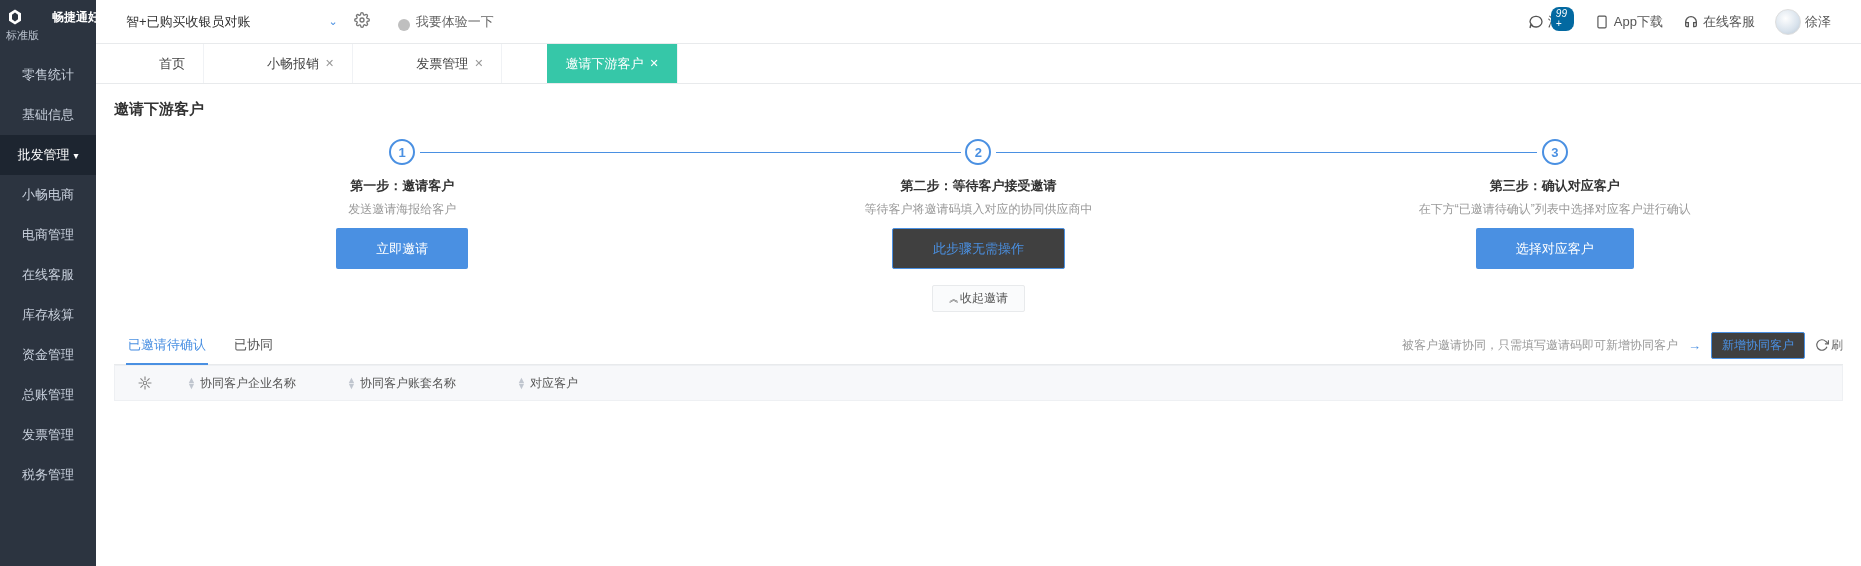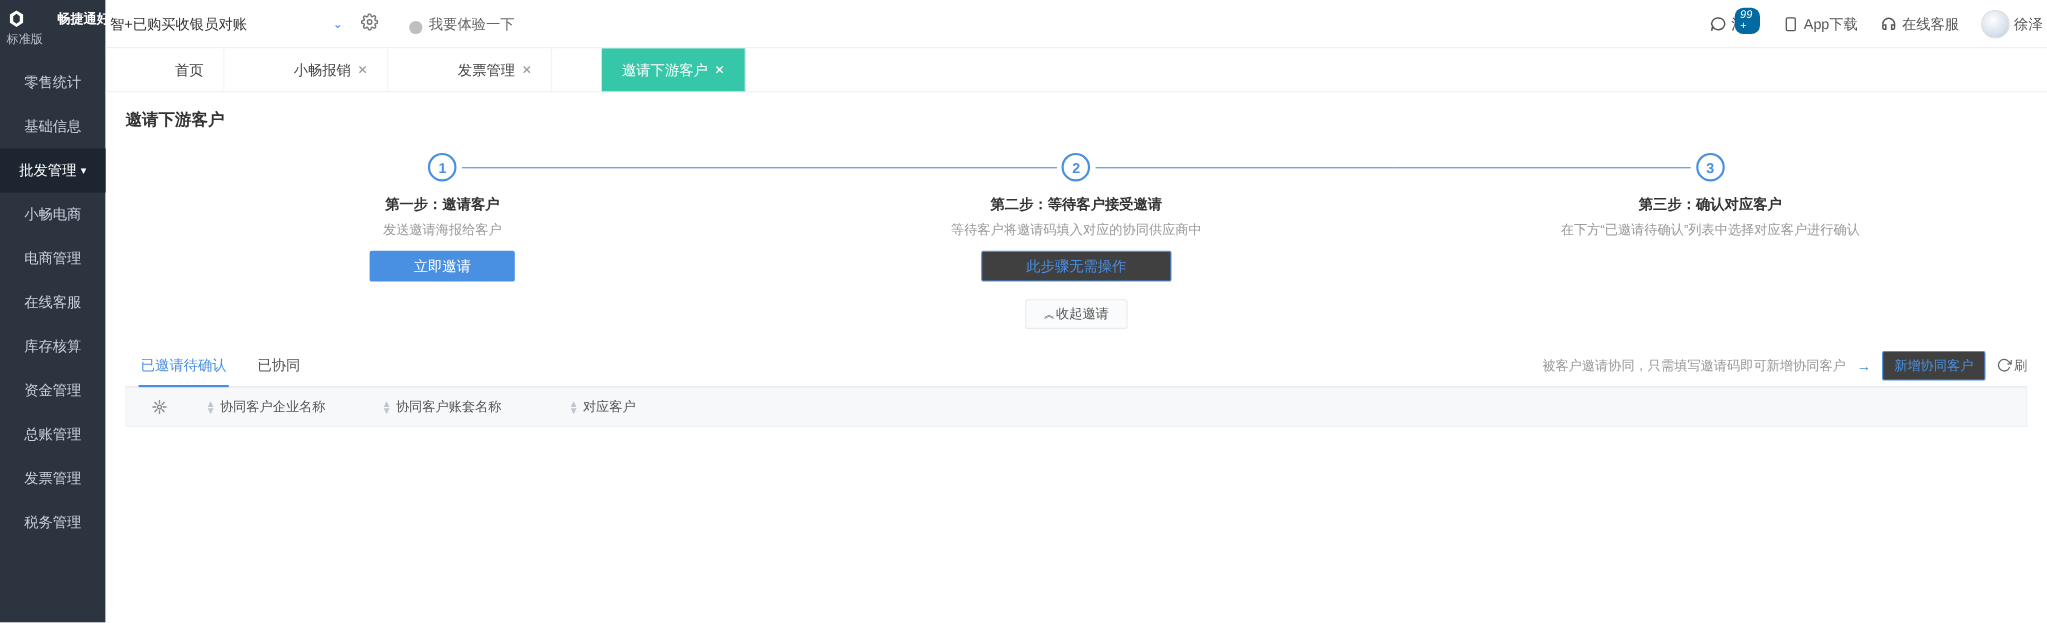--- a/index.html
+++ b/index.html
@@ -16,21 +16,21 @@
     .logo-sub { font-size: 11px; color: #b8c0cc; margin-top: 2px; }
     .side-menu { flex: 1; margin-top: 8px; }
     .side-item { height: 40px; display: flex; align-items: center; justify-content: center; cursor: pointer; position: relative; font-size: 13px; gap: 4px; }
     .side-item.active { background: #1d2530; color: #fff; }
     .side-chevron { font-size: 10px; }
     
     
     .main { flex: 1; display: flex; flex-direction: column; min-width: 0; }
     
     
-    .topbar { height: 44px; display: flex; align-items: center; padding: 0 4px; background: #fff; border-bottom: 1px solid #e8eaec; font-size: 13px; }
+    .topbar { height: 44px; display: flex; align-items: center; padding: 0 30px; background: #fff; border-bottom: 1px solid #e8eaec; font-size: 13px; }
     .scenario-select { color: #333; display: flex; align-items: center; gap: 8px; min-width: 180px; cursor: pointer; }
     .scenario-chev { color: #4a90e2; font-size: 11px; margin-left: 70px; }
     .gear-btn { margin-left: 16px; color: #666; cursor: pointer; }
     .tryit { margin-left: 28px; color: #666; display: flex; align-items: flex-end; gap: 6px; cursor: pointer; }
     .tryit .dot { width: 12px; height: 12px; border-radius: 50%; background: #bfbfbf; display: inline-block; }
     .flex-spacer { flex: 1; }
     .tr-item { display: flex; align-items: center; gap: 4px; margin-left: 20px; cursor: pointer; color: #555; position: relative; }
     .tr-item .ico { width: 16px; height: 16px; display: inline-flex; align-items: center; justify-content: center; }
     .badge { position: absolute; top: -6px; left: 23px; background: #0369a1; color: #fff; font-size: 10px; line-height: 1; padding: 2px 5px; border-radius: 8px; font-style: italic; }
     .avatar { width: 26px; height: 26px; border-radius: 50%; background: radial-gradient(circle at 40% 35%, #fefefe 0%, #d8e2ec 60%, #b8c6d4 100%); border: 1px solid #ddd; }
@@ -49,21 +49,21 @@
     
     .steps { display: flex; align-items: flex-start; justify-content: space-between; padding: 6px 0; position: relative; }
     .step { flex: 1; display: flex; flex-direction: column; align-items: center; position: relative; }
     .step-num { width: 26px; height: 26px; border-radius: 50%; border: 2px solid #4a90e2; color: #4a90e2; font-weight: bold; display: flex; align-items: center; justify-content: center; background: #fff; z-index: 2; font-size: 13px; }
     .step:first-child .step-line-left { display: none; }
     .step:last-child .step-line-right { display: none; }
     .step-line-left { left: 0; right: calc(50% + 18px); position: absolute; top: 13px; height: 1px; background: #4a90e2; }
     .step-line-right { left: calc(50% + 18px); right: 0; position: absolute; top: 13px; height: 1px; background: #4a90e2; }
     .step-title { margin-top: 12px; font-size: 13px; font-weight: bold; color: #333; }
     .step-desc { margin-top: 6px; font-size: 12px; color: #999; }
-    .step-btn { margin-top: 10px; height: 28px; padding: 0 40px; border: none; border-radius: 2px; cursor: pointer; font-size: 13px; }
+    .step-btn { margin-top: 10px; height: 41px; padding: 0 40px; border: none; border-radius: 2px; cursor: pointer; font-size: 13px; }
     .btn-primary { background: #4a90e2; color: #fff; }
     .btn-ghost { background: #404040; border: 1px solid #4a90e2; color: #4a90e2; }
     
     .collapse-row { display: flex; justify-content: center; margin-top: 10px; }
     .collapse-btn { padding: 4px 16px; border: 1px solid #e8eaec; background: #fafbfc; cursor: pointer; font-size: 12px; color: #555; display: flex; align-items: center; gap: 4px; border-radius: 2px; }
     
     
     .sub-row { display: flex; align-items: center; border-bottom: 1px solid #e8eaec; margin-top: 14px; }
     .sub-tabs { display: flex; gap: 24px; padding-left: 12px; }
     .sub-tab { padding: 10px 2px; cursor: pointer; font-size: 13px; color: #555; position: relative; }
@@ -231,20 +231,21 @@
           <div class="step-num">2</div>
           <div class="step-title">第二步：等待客户接受邀请</div>
           <div class="step-desc">等待客户将邀请码填入对应的协同供应商中</div>
           <button class="step-btn btn-ghost">此步骤无需操作</button>
         </div>
         <div class="step">
           <div class="step-line-left"></div>
           <div class="step-num">3</div>
           <div class="step-title">第三步：确认对应客户</div>
           <div class="step-desc">在下方“已邀请待确认”列表中选择对应客户进行确认</div>
+          <button class="step-btn btn-primary">选择对应客户</button>
         </div>
       </div>
 
       <div class="collapse-row">
         <button class="collapse-btn">
           <span style="font-size:10px;letter-spacing:-3px;">︽</span>
           <span>收起邀请</span>
         </button>
       </div>
 

